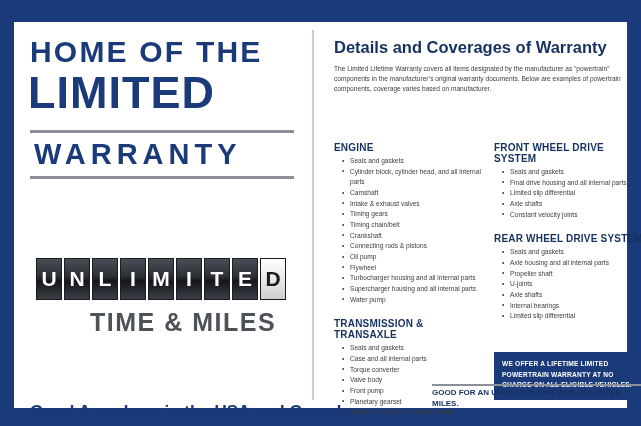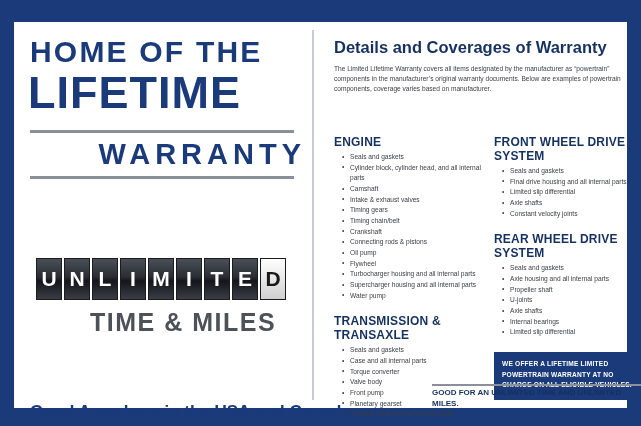--- a/index.html
+++ b/index.html
@@ -93,21 +93,20 @@
   .warranty {
     position: absolute;
     left: 20px; top: 118px;
     width: 272px;
     font-size: 29px;
     font-weight: bold;
     letter-spacing: 5px;
     color: #1b3a7a;
     line-height: 1.0;
     white-space: nowrap;
-    text-align: right;
   }
   .rule-2 {
     position: absolute;
     left: 16px; top: 154px;
     width: 264px; height: 3px;
     background: #8a8f99;
   }
   
   .odometer {
     position: absolute;
@@ -182,24 +181,24 @@
     position: absolute;
     left: 0; top: 0;
     width: 152px;
   }
   .col-right {
     position: absolute;
     left: 160px; top: 0;
     width: 150px;
   }
   .sec-head {
-    font-size: 12px;
+    font-size: 10px;
     font-weight: bold;
     color: #15315f;
-    margin: 5px 0 3px 0;
+    margin: 12px 0 3px 0;
     letter-spacing: 0.2px;
   }
   ul.sec-list {
     list-style: none;
     margin: 0 0 10px 0;
     padding: 0 0 0 10px;
   }
   ul.sec-list li {
     position: relative;
     font-size: 6.6px;
@@ -254,21 +253,21 @@
 
   <div class="frame-top"></div>
   <div class="frame-bottom"></div>
   <div class="frame-left"></div>
   <div class="frame-right"></div>
 
   <div class="inner">
 
     <div class="left-panel">
       <div class="home-of-the">HOME OF THE</div>
-      <div class="lifetime">LIFETIME</div>
+      <div class="lifetime">LIMITED</div>
       <div class="rule-1"></div>
       <div class="warranty">WARRANTY</div>
       <div class="rule-2"></div>
 
       <div class="odometer">
         <div class="odo-cell">U</div>
         <div class="odo-cell">N</div>
         <div class="odo-cell">L</div>
         <div class="odo-cell">I</div>
         <div class="odo-cell">M</div>

